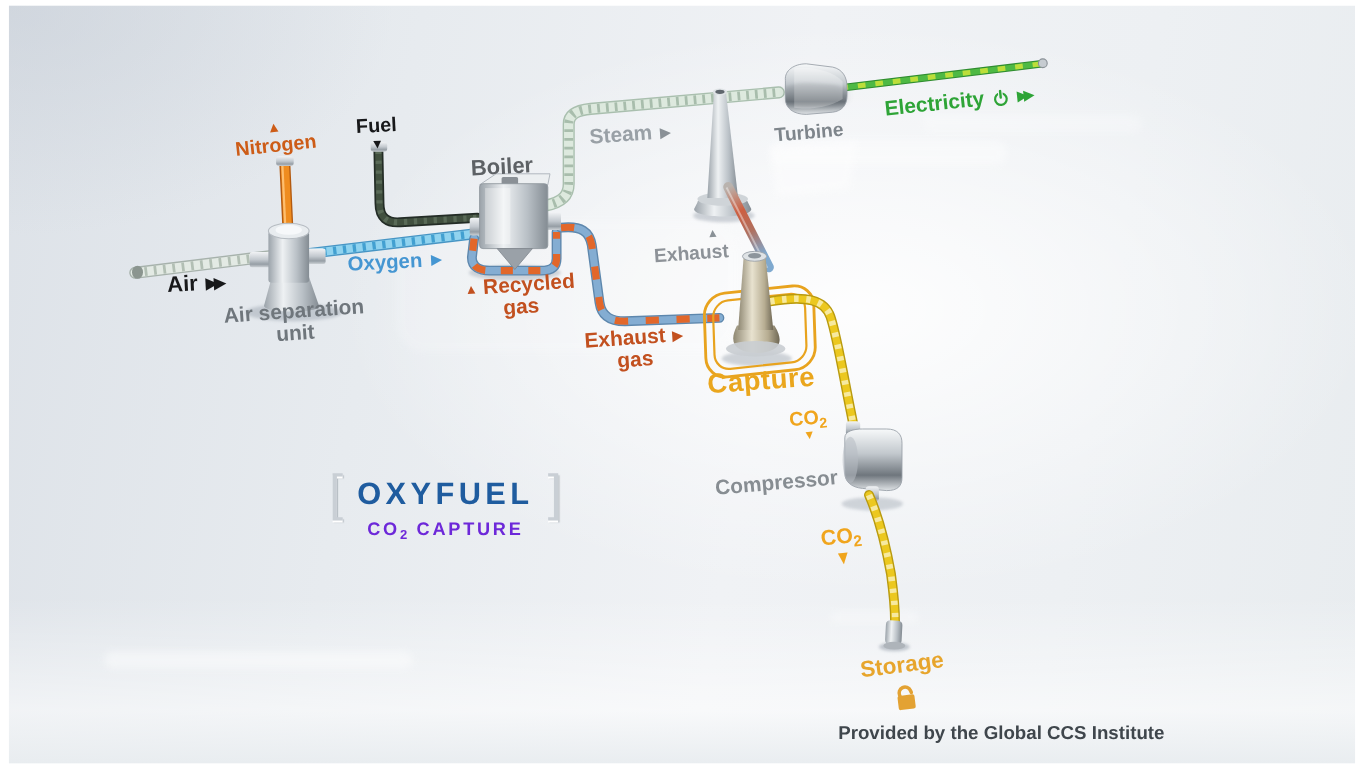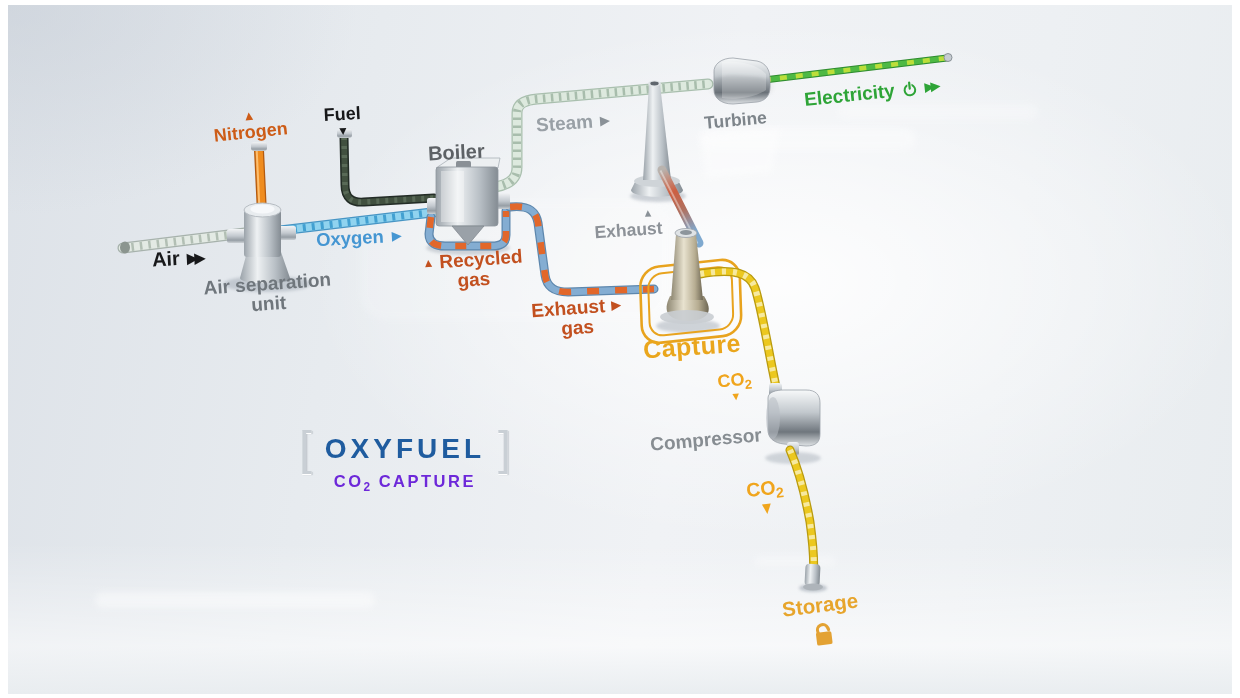--- a/index.html
+++ b/index.html
@@ -343,20 +343,23 @@
   <div class="lbl col l-storage">
     <span>Storage</span>
     <span>
       <svg width="24" height="27" viewBox="0 0 24 27">
         <path d="M7 13 V8.5 a5.4 5.4 0 0 1 10.8 0 v2" fill="none" stroke="#e3a233" stroke-width="3.2" stroke-linecap="round" transform="rotate(-18 17 11)"></path>
         <rect x="4.5" y="12" width="15.5" height="13" rx="1.8" fill="#e3a233"></rect>
       </svg>
     </span>
   </div>
 
+  <div class="lbl l-credit">
+    <span>Provided by the Global CCS Institute</span>
+  </div>
 
   <div class="logo">
     <div class="logo-row">
       <span class="logo-bracket">[</span>
       <span class="logo-title">OXYFUEL</span>
       <span class="logo-bracket">]</span>
     </div>
     <div class="logo-subtitle">
       <span>CO</span><span class="sub">2</span><span class="post">CAPTURE</span>
     </div>

